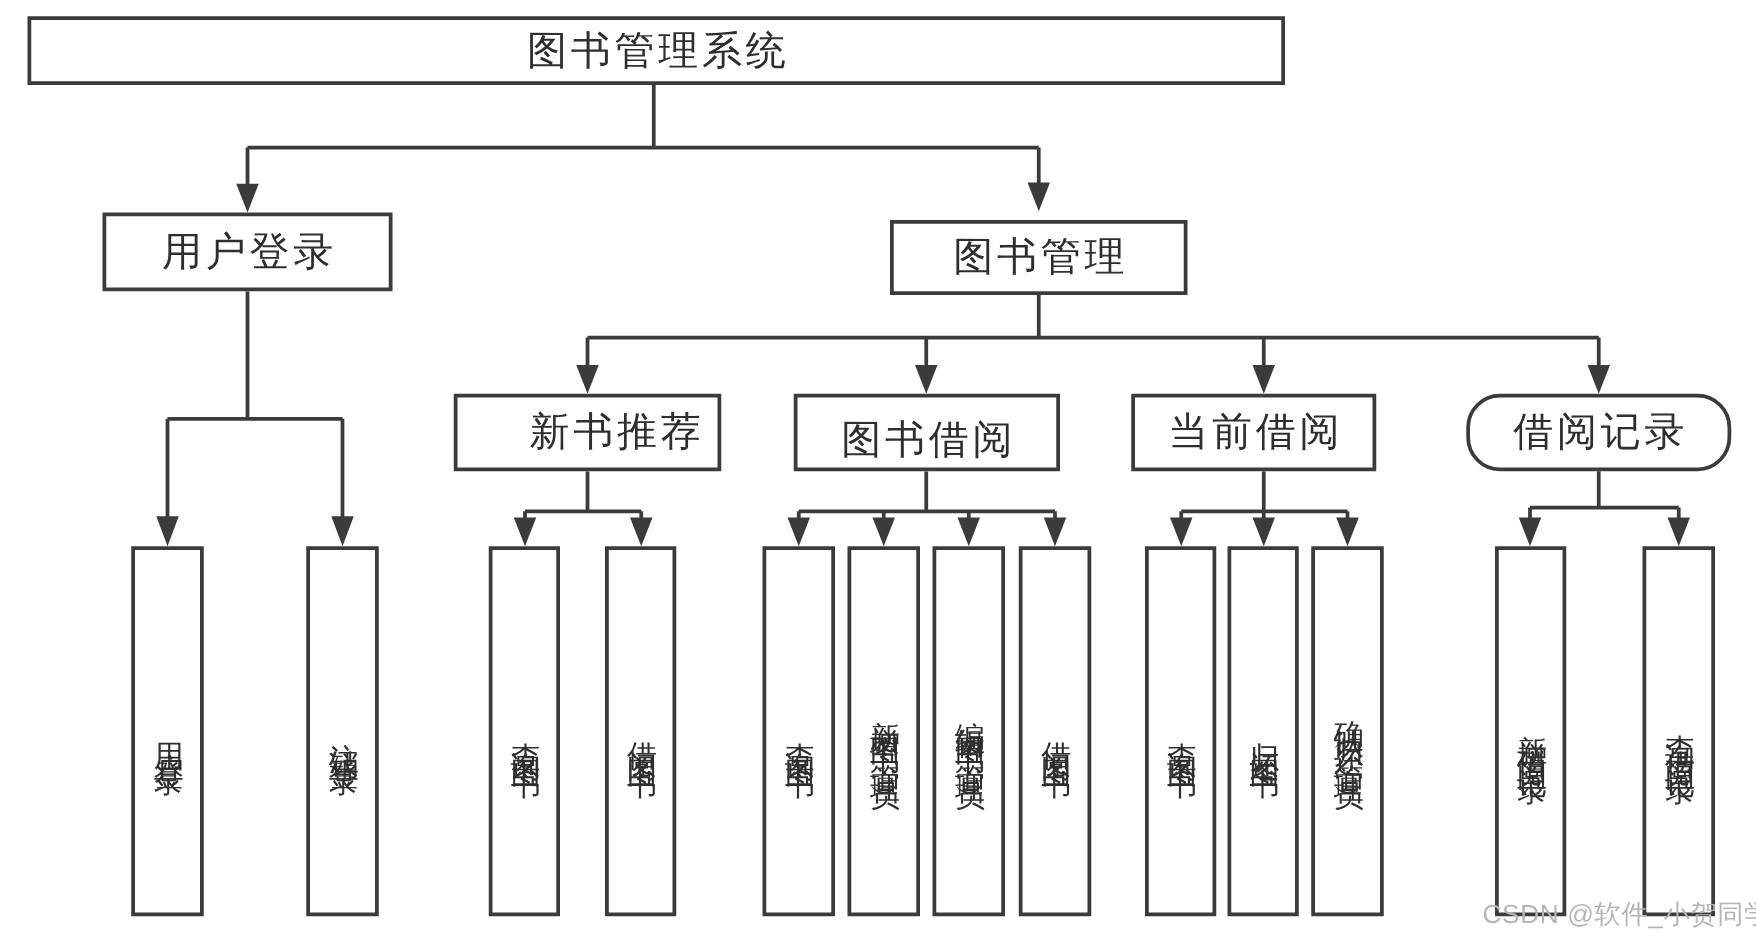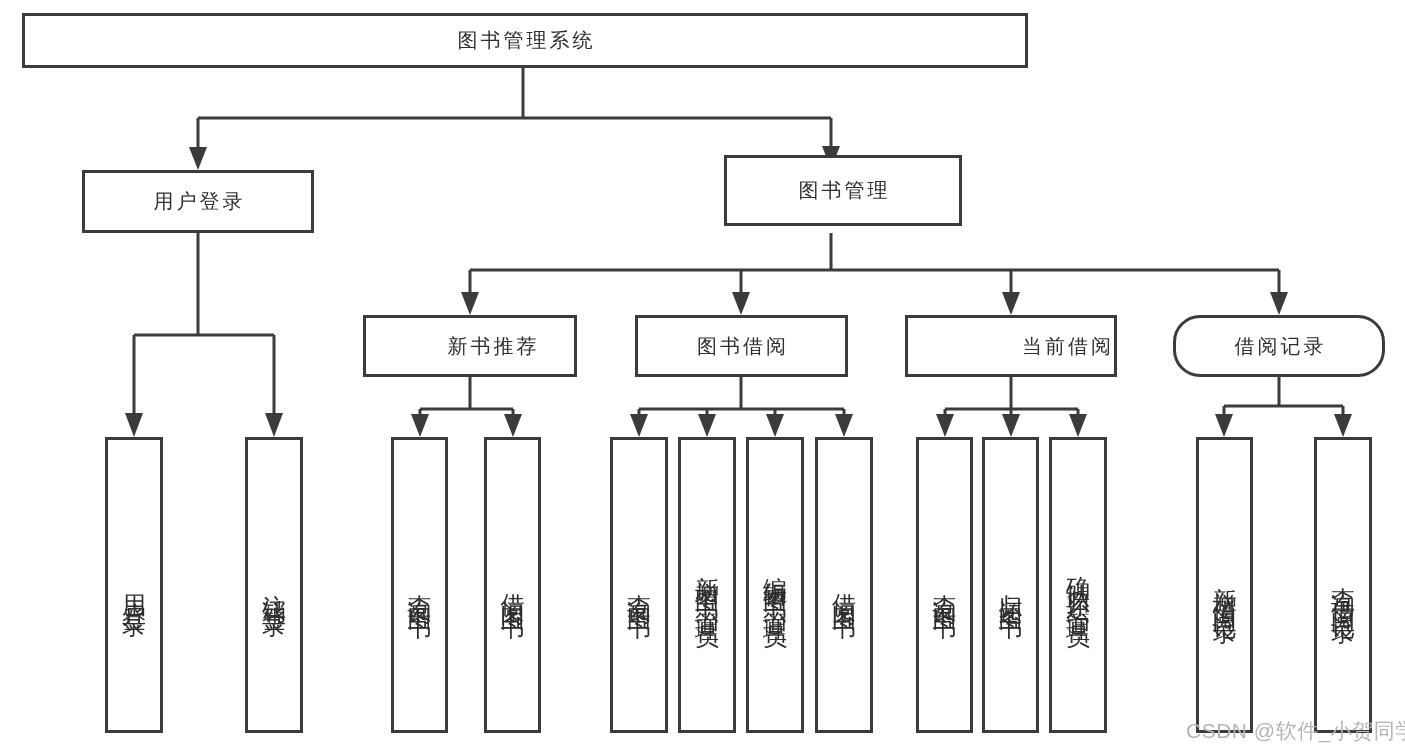--- a/index.html
+++ b/index.html
@@ -26,21 +26,21 @@
   .box {
     position: absolute;
     box-sizing: border-box;
     border: 3px solid #3b3b3b;
     background: #ffffff;
     display: flex;
     align-items: center;
     justify-content: center;
   }
   .htext {
-    font-size: 20px;
+    font-size: 32px;
     letter-spacing: 3px;
     white-space: nowrap;
     padding-left: 3px; 
   }
   .vtext {
     writing-mode: vertical-rl;
     text-orientation: mixed;
     font-size: 24px;
     line-height: 1;
     letter-spacing: 7px;
@@ -130,31 +130,31 @@
     </g>
   </svg>
 
   <div class="box" style="left:22px; top:13px; width:1006px; height:55px;">
     <span class="htext">图书管理系统</span>
   </div>
 
   <div class="box" style="left:82px; top:170px; width:232px; height:63px;">
     <span class="htext">用户登录</span>
   </div>
-  <div class="box" style="left:712px; top:155px; width:238px; height:71px;margin-left:12px;">
+  <div class="box" style="left:712px; top:176px; width:238px; height:60px;">
     <span class="htext">图书管理</span>
   </div>
 
   <div class="box l3" style="left:363px; width:214px;padding-left:44px;">
     <span class="htext">新书推荐</span>
   </div>
-  <div class="box l3" style="left:635px; width:213px;">
+  <div class="box l3" style="left:635px; width:213px;align-items:flex-end;">
     <span class="htext">图书借阅</span>
   </div>
-  <div class="box l3" style="left:905px; width:212px;justify-content:flex-end;">
+  <div class="box l3" style="left:905px; width:196px;">
     <span class="htext">当前借阅</span>
   </div>
   <div class="box l3" style="left:1173px; width:212px;border-radius:27px;">
     <span class="htext">借阅记录</span>
   </div>
 
   <div class="box leaf" style="left:105px; width:58px;">
     <span class="vtext">用户登录</span>
   </div>
   <div class="box leaf" style="left:245px; width:58px;">

